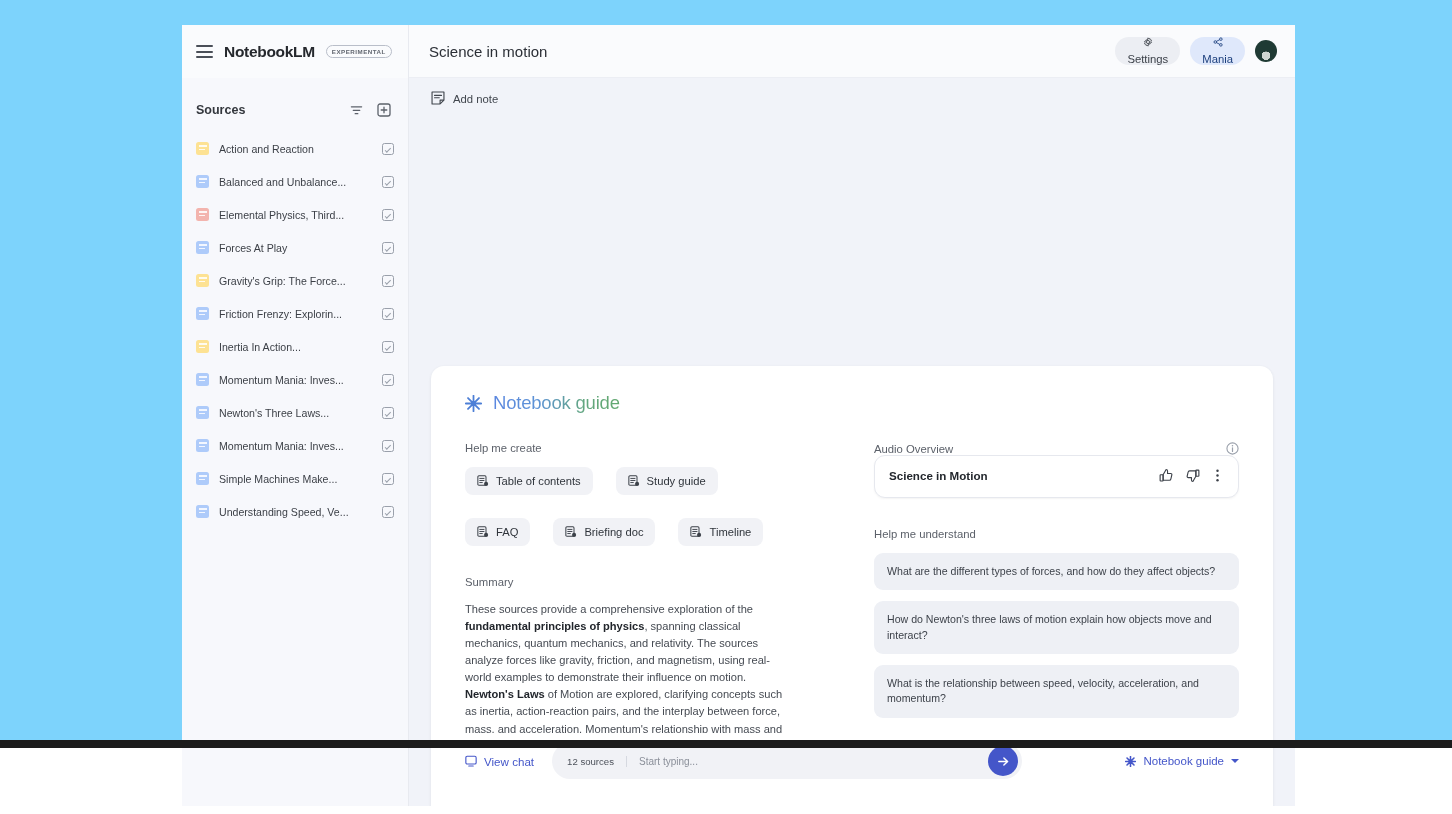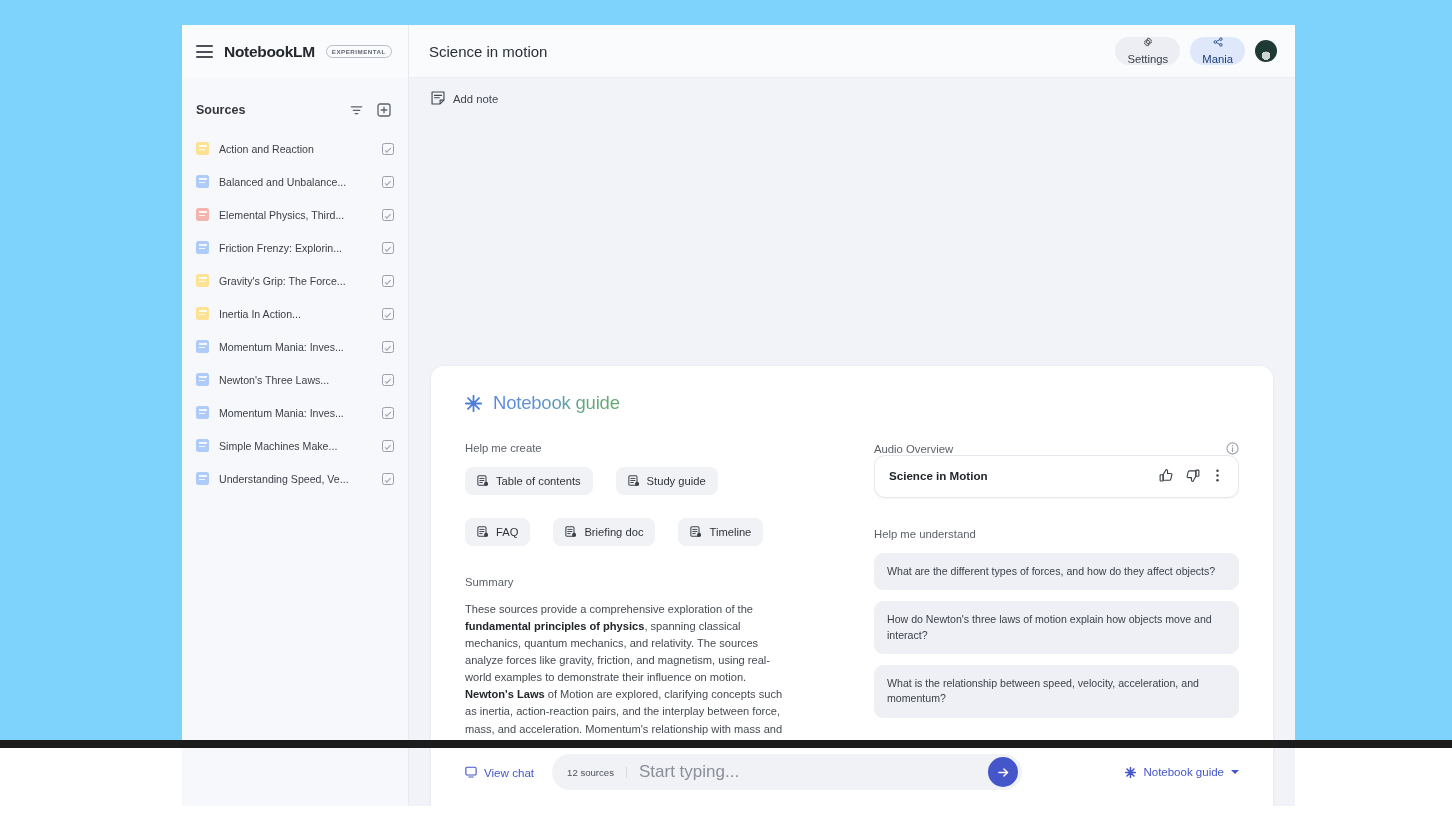--- a/index.html
+++ b/index.html
@@ -152,31 +152,31 @@
   .time { font-size:9.4px; color:#5d626b; margin-top:6px; }
 
   .qcards { display:flex; flex-direction:column; gap:11px; }
   .qcard {
     background:#eef0f5; border-radius:9px; padding:11px 13px;
     font-size:10.6px; line-height:1.45; color:#3d424a; cursor:pointer;
   }
 
   
   .bottombar {
-    position:absolute; left:22px; right:22px; bottom:0; height:62px;
+    position:absolute; left:22px; right:22px; bottom:11px; height:62px;
     background:#ffffff; display:flex; align-items:center; gap:18px;
     padding: 0 34px 6px 34px;
   }
   .viewchat { display:flex; align-items:center; gap:7px; font-size:11.6px; color:#4456c9; font-weight:500; cursor:pointer; white-space:nowrap; }
   .searchwrap {
     flex:1; height:36px; background:#f1f2f6; border-radius:19px;
     display:flex; align-items:center; padding: 0 4px 0 15px; gap:12px; max-width: 470px;
   }
   .srccount { font-size:9.6px; color:#4d525b; white-space:nowrap; padding-right:12px; border-right:1px solid #d6d9e0; }
-  .qinput { flex:1; border:0; background:transparent; outline:none; font-size:17px; color:#2b2f36; font-family:inherit; }
+  .qinput { flex:1; border:0; background:transparent; outline:none; font-size:10px; color:#2b2f36; font-family:inherit; }
   .qinput::placeholder { color:#8a8f99; }
   .send {
     width:30px; height:30px; border-radius:50%; background:#4456c9;
     display:flex; align-items:center; justify-content:center; cursor:pointer; flex:0 0 30px;
   }
   .guidesel { display:flex; align-items:center; gap:7px; font-size:11.5px; color:#4456c9; font-weight:500; cursor:pointer; white-space:nowrap; margin-left:auto; }
   .chev { width:0;height:0;border-left:4px solid transparent;border-right:4px solid transparent;border-top:4.5px solid #4456c9; }
 
   .bottom-frame { position:absolute; left:0; right:0; bottom:0; height:8px; background:#1c1c1c; }
 </style>
@@ -224,26 +224,31 @@
             <span class="src-name">Balanced and Unbalance...</span>
             <span class="chk"></span>
           </div>
           <div class="src-item">
             <span class="src-ico pdf"></span>
             <span class="src-name">Elemental Physics, Third...</span>
             <span class="chk"></span>
           </div>
           <div class="src-item">
             <span class="src-ico slide"></span>
-            <span class="src-name">Friction Frenzy: Explorin...</span>
+            <span class="src-name">Forces At Play</span>
             <span class="chk"></span>
           </div>
           <div class="src-item">
             <span class="src-ico doc"></span>
             <span class="src-name">Gravity's Grip: The Force...</span>
+            <span class="chk"></span>
+          </div>
+          <div class="src-item">
+            <span class="src-ico slide"></span>
+            <span class="src-name">Friction Frenzy: Explorin...</span>
             <span class="chk"></span>
           </div>
           <div class="src-item">
             <span class="src-ico doc"></span>
             <span class="src-name">Inertia In Action...</span>
             <span class="chk"></span>
           </div>
           <div class="src-item">
             <span class="src-ico slide"></span>
             <span class="src-name">Momentum Mania: Inves...</span>

